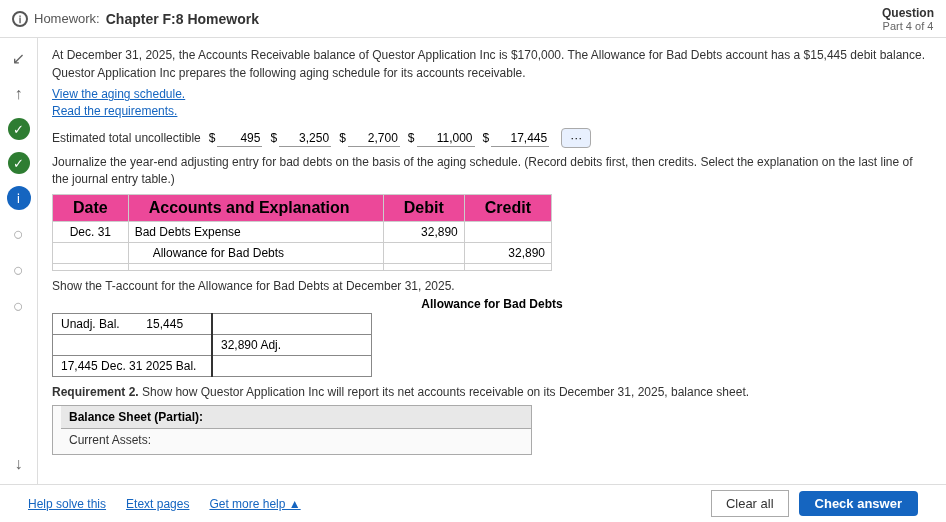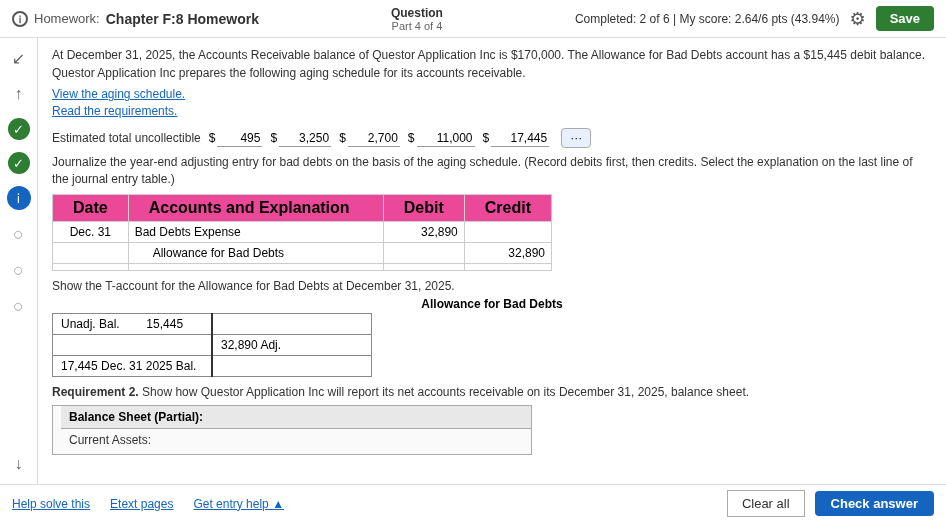--- a/index.html
+++ b/index.html
@@ -309,21 +309,21 @@
       outline: none;
       padding: 1px 3px;
     }
 
     
     .bottom-bar {
       background: #fff;
       border-top: 1px solid #ddd;
       display: flex;
       align-items: center;
-      padding: 6px 12px;
+      padding: 6px 28px;
       height: 38px;
       justify-content: space-between;
     }
     .bottom-links {
       display: flex;
       gap: 20px;
     }
     .bottom-link {
       color: #1565c0;
       text-decoration: underline;
@@ -370,25 +370,20 @@
 
 <div class="top-bar">
   <div class="top-bar-left">
     <span class="info-icon">ℹ</span>
     <span style="font-size:13px;color:#555;">Homework:</span>
     <span class="homework-title">Chapter F:8 Homework</span>
   </div>
   <div class="top-bar-center">
     <div class="question-label">Question</div>
     <div class="question-part">Part 4 of 4</div>
-  </div>
-  <div class="top-bar-right">
-    <span class="completed-text">Completed: 2 of 6  |  My score: 2.64/6 pts (43.94%)</span>
-    <span style="font-size:18px;cursor:pointer;color:#555;">⚙</span>
-    <button class="save-btn">Save</button>
   </div>
 </div>
 
 <div class="main-layout">
 
   <div class="sidebar">
     <div class="sidebar-icon" style="font-size:16px;">↙</div>
     <div class="sidebar-icon" style="font-size:16px;">↑</div>
     <div class="check-circle">✓</div>
     <div class="check-circle">✓</div>
@@ -503,19 +498,19 @@
       </div>
     </div>
 
   </div>
 </div>
 
 <div class="bottom-bar">
   <div class="bottom-links">
     <span class="bottom-link">Help solve this</span>
     <span class="bottom-link">Etext pages</span>
-    <span class="bottom-link">Get entry help ▲</span>
+    <span class="bottom-link">Get more help ▲</span>
   </div>
   <div class="bottom-actions">
     <button class="clear-all-btn">Clear all</button>
     <button class="check-answer-btn">Check answer</button>
   </div>
 </div>
 
 </body></html>

